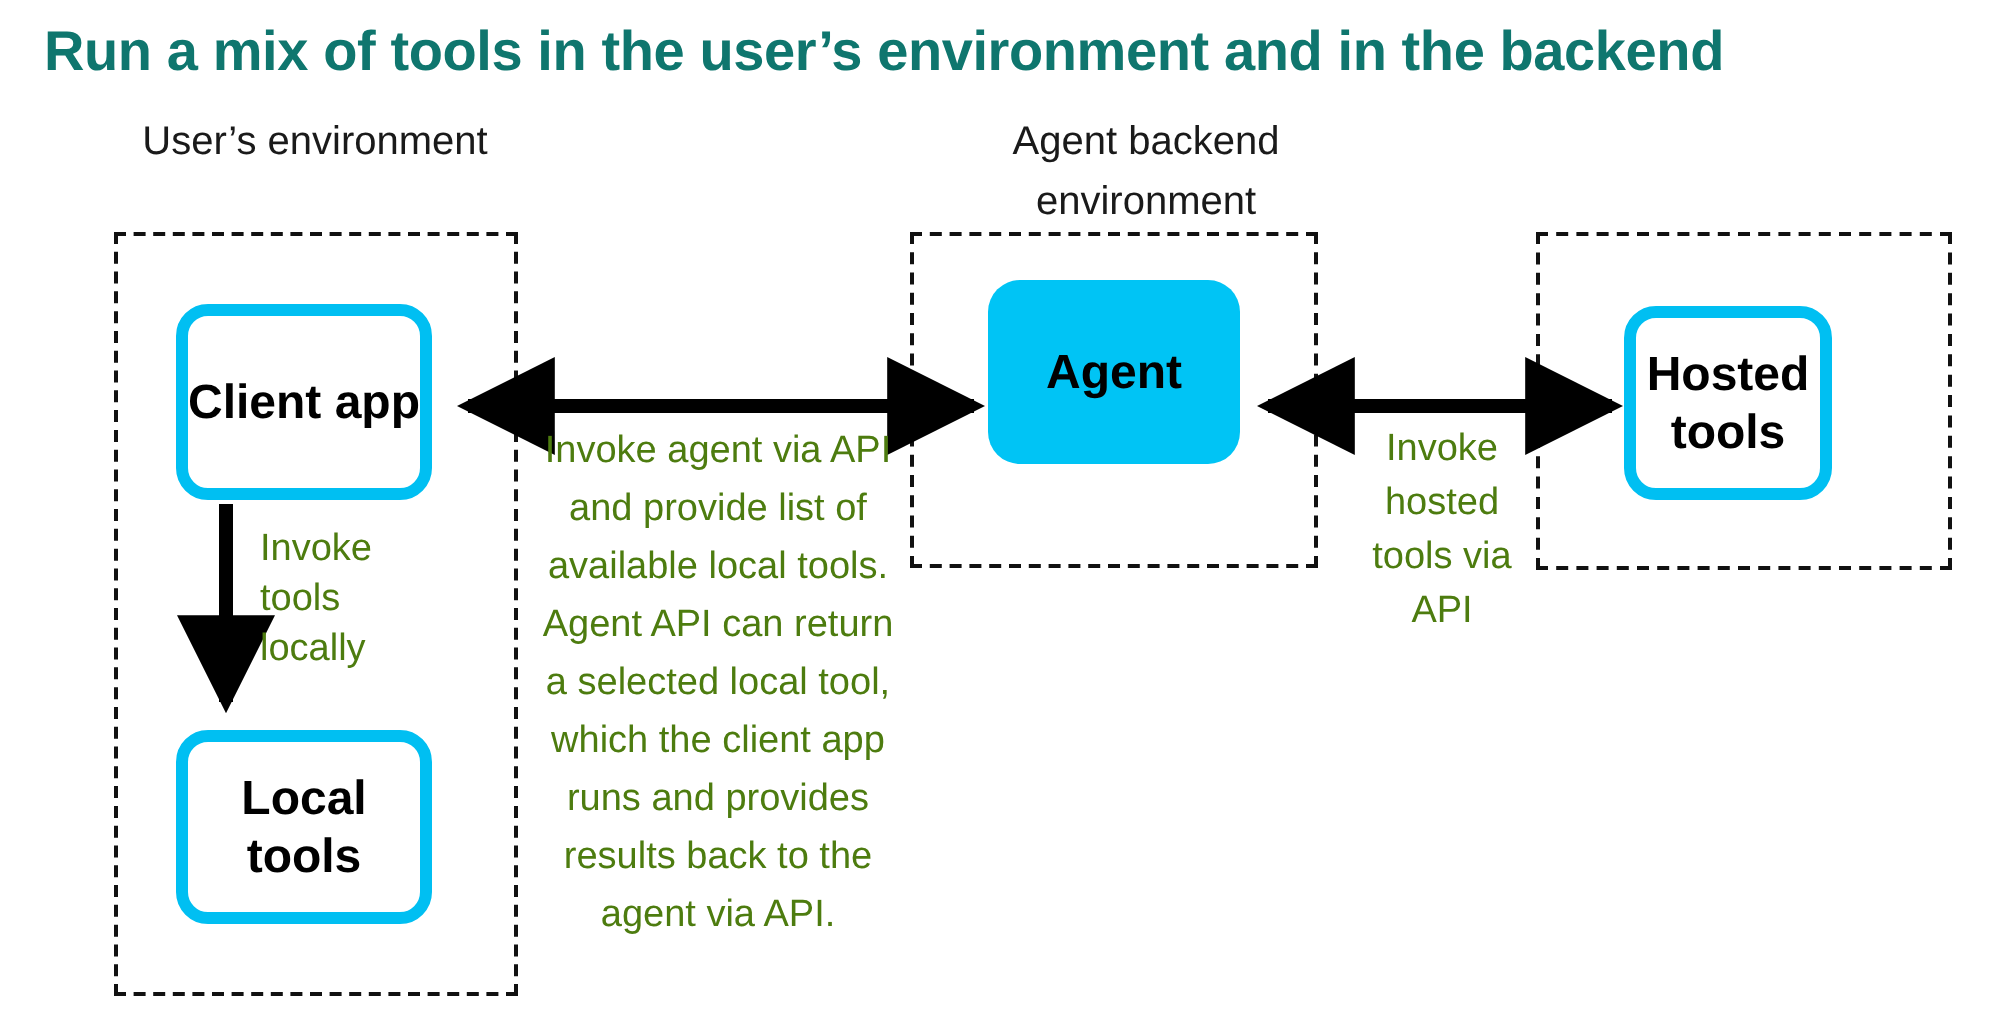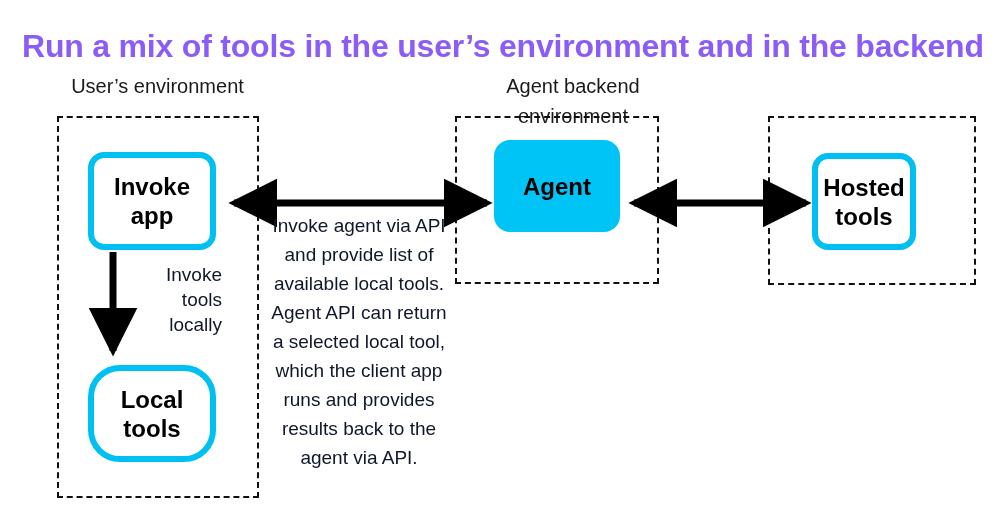--- a/index.html
+++ b/index.html
@@ -18,37 +18,35 @@
     background: #ffffff;
     overflow: hidden;
   }
 
   
   #page-title {
     position: absolute;
     left: 22px;
     top: 9px;
     width: 960px;
-    font-size: 32px;
+    font-size: 28px;
     font-weight: bold;
     letter-spacing: -0.2px;
-    color: #8b5cf6;
+    color: #0f766e;
     line-height: 34px;
     white-space: nowrap;
-    margin-top: 20px;
   }
 
   
   .col-caption {
     position: absolute;
     text-align: center;
     font-size: 20px;
     line-height: 30px;
     color: #1a1a1a;
-    margin-top: 15px;
   }
   #caption-user      { left: 57px;  top: 56px; width: 201px; }
   #caption-agent     { left: 456px; top: 56px; width: 234px; }
   #caption-tools     { left: 758px; top: 56px; width: 227px; }
 
   
   .env-box {
     position: absolute;
     border: 2.5px dashed #111111;
     background: transparent;
@@ -74,45 +72,45 @@
   }
   .node.outline {
     border: 6px solid #00BFF2;
     background: #ffffff;
   }
   .node.filled {
     border: none;
     background: #00C4F5;
   }
   #node-client  { left: 88px;  top: 152px; width: 128px; height: 98px; }
-  #node-local   { left: 88px;  top: 365px; width: 128px; height: 97px; border-radius: 32px; }
+  #node-local   { left: 88px;  top: 365px; width: 128px; height: 97px; }
   #node-agent   { left: 494px; top: 140px; width: 126px; height: 92px; }
   #node-hosted  { left: 812px; top: 153px; width: 104px; height: 97px; }
 
   
   #arrow-layer {
     position: absolute;
     left: 0; top: 0;
     width: 1004px;
     height: 518px;
     pointer-events: none;
   }
 
   
   .edge-label {
     position: absolute;
     font-size: 19px;
     line-height: 25px;
-    color: #0f172a;
+    color: #4d7c0f;
   }
   #label-local {
     left: 130px;
     top: 262px;
     width: 92px;
-    text-align: right;
+    text-align: left;
   }
   #label-agent-api {
     left: 268px;
     top: 211px;
     width: 182px;
     text-align: center;
     font-size: 19px;
     line-height: 29px;
   }
   #label-hosted-api {
@@ -130,21 +128,21 @@
 
   <div id="page-title">Run a mix of tools in the user’s environment and in the backend</div>
 
   <div class="col-caption" id="caption-user">User’s environment</div>
   <div class="col-caption" id="caption-agent">Agent backend environment</div>
 
   <div class="env-box" id="env-user"></div>
   <div class="env-box" id="env-agent"></div>
   <div class="env-box" id="env-tools"></div>
 
-  <div class="node outline" id="node-client">Invoke app</div>
+  <div class="node outline" id="node-client">Client app</div>
   <div class="node outline" id="node-local">Local tools</div>
   <div class="node filled" id="node-agent">Agent</div>
   <div class="node outline" id="node-hosted">Hosted tools</div>
 
   <svg id="arrow-layer" viewBox="0 0 1004 518">
     <defs>
       <marker id="head-right" markerWidth="7" markerHeight="7" refX="6.2" refY="3.5" orient="auto" markerUnits="strokeWidth">
         <path d="M0,0 L7,3.5 L0,7 z" fill="#000000"></path>
       </marker>
       <marker id="head-left" markerWidth="7" markerHeight="7" refX="0.8" refY="3.5" orient="auto" markerUnits="strokeWidth">
@@ -157,14 +155,15 @@
 
     <line x1="113" y1="252" x2="113" y2="351" stroke="#000000" stroke-width="7" marker-end="url(#head-down)"></line>
 
     <line x1="234" y1="203" x2="487" y2="203" stroke="#000000" stroke-width="7" marker-start="url(#head-left)" marker-end="url(#head-right)"></line>
 
     <line x1="634" y1="203" x2="806" y2="203" stroke="#000000" stroke-width="7" marker-start="url(#head-left)" marker-end="url(#head-right)"></line>
   </svg>
 
   <div class="edge-label" id="label-local">Invoke tools locally</div>
   <div class="edge-label" id="label-agent-api">Invoke agent via API and provide list of available local tools. Agent API can return a selected local tool, which the client app runs and provides results back to the agent via API.</div>
+  <div class="edge-label" id="label-hosted-api">Invoke hosted tools via API</div>
 
 </div>
 
 </body></html>

